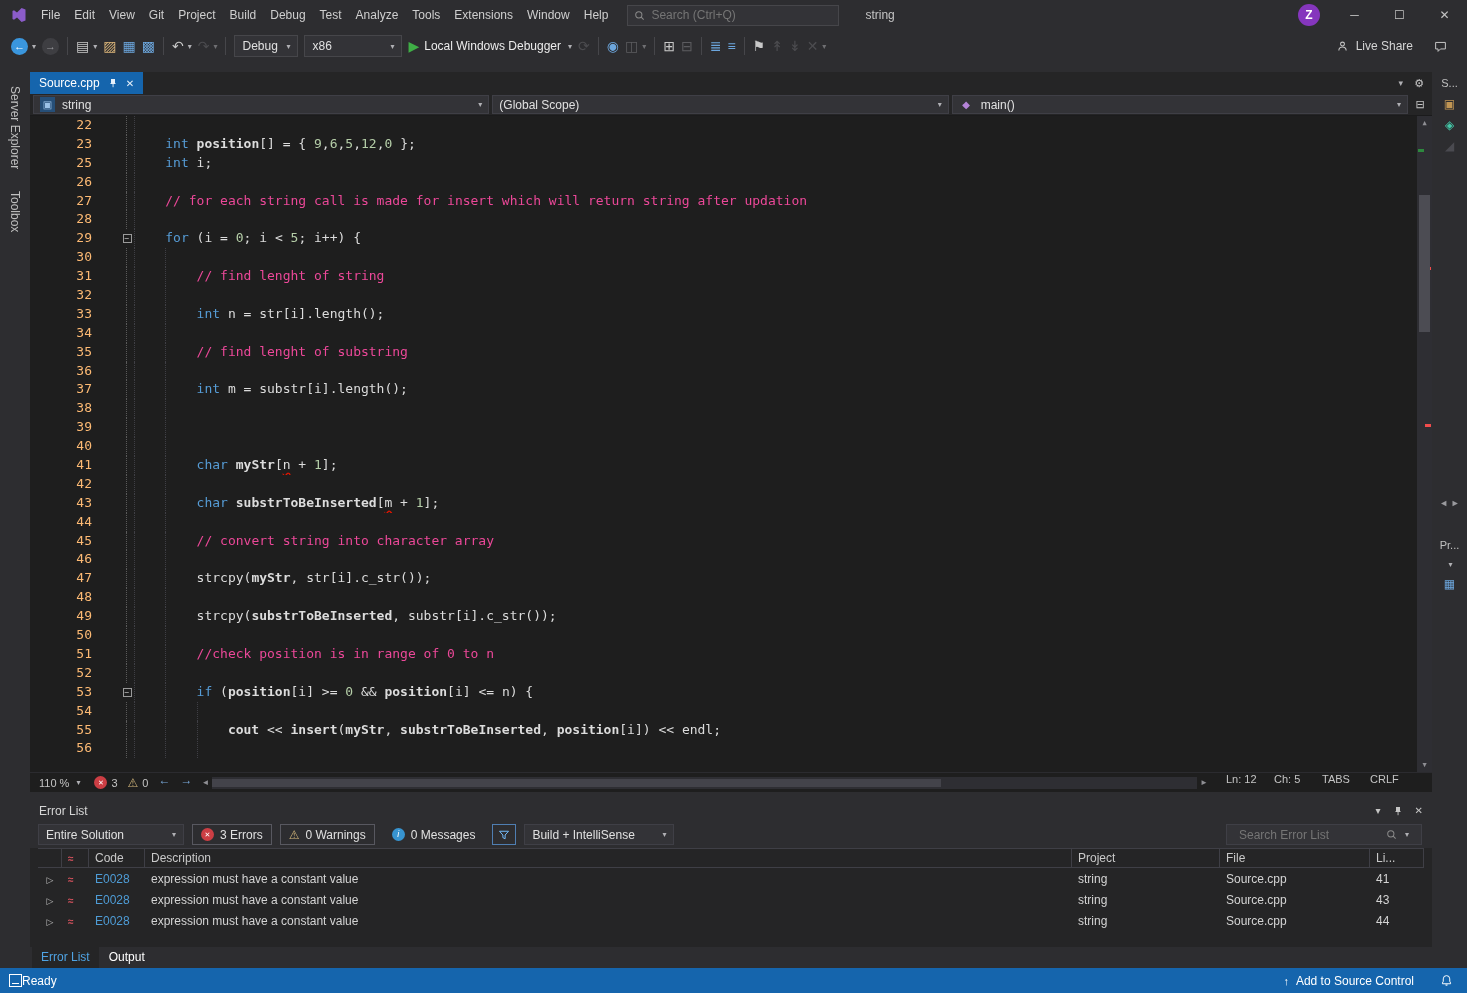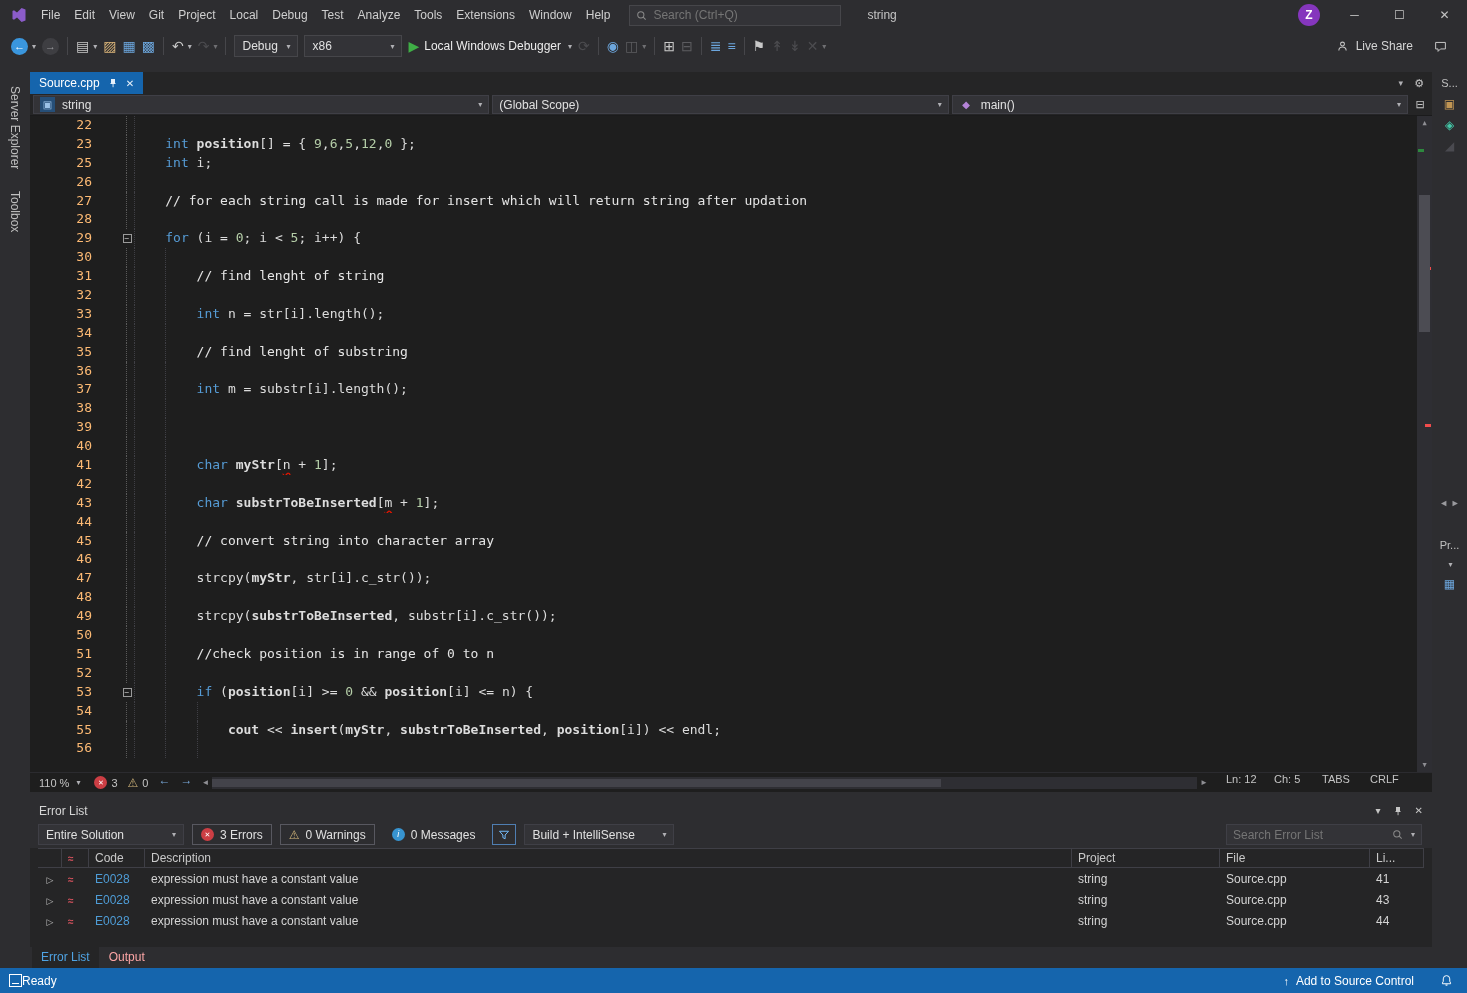--- a/index.html
+++ b/index.html
@@ -58,21 +58,21 @@
 .codewrap{flex:1;position:relative;background:#1e1e1e;overflow:hidden;font-family:"DejaVu Sans Mono",monospace;font-size:13px;line-height:18.9px}
 .crow{display:flex;height:18.9px;white-space:pre}
 .ln{width:70px;text-align:right;padding-right:8px;color:#fdba74;flex:0 0 auto}
 .selm{width:20px;flex:0 0 auto}
 .foldm{width:14px;flex:0 0 auto;display:flex;align-items:center;justify-content:center;position:relative}
 .foldm.foldline::before{content:"";position:absolute;left:6px;top:0;bottom:0;border-left:1px dotted #5a5a5a}
 .foldbox{width:9px;height:9px;border:1px solid #9a9a9a;color:#c5c5c5;font-size:8px;line-height:7px;text-align:center;background:#1e1e1e;position:relative;z-index:1}
 .codetext{flex:1;overflow:hidden}
 .indent{display:inline-block;width:4ch;height:18.9px;border-left:1px dotted #3f3f45;vertical-align:top}
 .tk-k{color:#569cd6}
-.tk-c{color:#e5e5e5}
+.tk-c{color:#ec4899}
 .tk-n{color:#b5cea8}
 .tk-p{color:#dcdcdc}
 .tk-b{color:#dcdcdc;font-weight:bold}
 .tk-e{color:#dcdcdc;text-decoration-line:underline;text-decoration-style:wavy;text-decoration-color:#e51400;text-underline-offset:3px}
 .vscroll{position:absolute;top:0;right:0;bottom:0;width:15px;background:#2e2e33}
 .vs-arrow{position:absolute;left:0;width:15px;height:14px;text-align:center;font-size:7px;color:#8f8f94;line-height:14px}
 .vthumb{position:absolute;left:2px;right:2px;top:12%;height:21%;background:#4c4c53}
 .mark{position:absolute;height:3px}
 
 
@@ -94,39 +94,39 @@
 .splitter{height:8px;background:#2d2d30;flex:0 0 auto}
 .panel{flex:0 0 168px;display:flex;flex-direction:column;background:#252526;min-width:0}
 .panel-h{height:21px;display:flex;align-items:center;padding:0 9px;color:#d6d6d6;background:#2d2d30;gap:14px}
 .panel-h-right{margin-left:auto;display:flex;align-items:center;gap:12px;color:#c5c5c5;font-size:10px}
 .panel-tools{height:27px;display:flex;align-items:center;gap:8px;padding:0 8px;background:#2d2d30}
 .sel-dd{display:flex;align-items:center;gap:6px;height:21px;border:1px solid #3f3f46;background:#333337;padding:0 7px;width:146px;color:#e0e0e0}
 .sel-dd .caret{margin-left:auto}
 .tbtn{display:flex;align-items:center;gap:6px;height:21px;padding:0 8px;border:1px solid #585860;color:#e0e0e0;background:#2d2d30}
 .tbtn.plain{border-color:transparent}
 .ficon{display:flex;align-items:center;justify-content:center;width:24px;height:21px;border:1px solid #4f7eb2;background:#2d2d30}
-.search-el{margin-left:auto;display:flex;align-items:center;gap:6px;width:196px;height:21px;border:1px solid #3f3f46;background:#333337;padding:0 6px;margin-right:2px}
+.search-el{margin-left:auto;display:flex;align-items:center;gap:6px;width:196px;height:21px;border:1px solid #3f3f46;background:#333337;padding:0 12px;margin-right:2px}
 .search-el input{flex:1;background:transparent;border:none;outline:none;color:#9a9a9a;font-family:inherit;font-size:12px;min-width:0}
 .thead{height:20px;display:flex;align-items:center;background:#252526;border-top:1px solid #3f3f46;border-bottom:1px solid #3f3f46;color:#c9c9c9;margin:0 8px 0 8px}
 .thead .ecell{border-right:1px solid #3f3f46;height:100%;display:flex;align-items:center}
 .erows{margin:0 8px}
 .erow{height:21px;display:flex;align-items:center;color:#d4d4d4}
 .ecell{padding:0 6px;overflow:hidden;white-space:nowrap}
 .c-exp{width:24px;flex:0 0 auto;text-align:center;padding:0 2px}
 .c-icon{width:27px;flex:0 0 auto}
 .c-code{width:56px;flex:0 0 auto}
 .erow .c-code{color:#4e9cd6}
 .c-desc{flex:1;min-width:0}
 .c-proj{width:148px;flex:0 0 auto}
 .c-file{width:150px;flex:0 0 auto}
 .c-line{width:54px;flex:0 0 auto}
 .exp{color:#bdbdbd;font-size:9px}
 .squig{color:#e05561;font-size:10px;letter-spacing:-1px;font-weight:bold}
 .ptabs{margin-top:auto;height:21px;display:flex;align-items:center;background:#2d2d30;gap:1px;padding-left:2px}
-.ptab{padding:0 9px;height:21px;line-height:21px;color:#fca5a5;background:#2d2d30}
+.ptab{padding:0 9px;height:21px;line-height:21px;color:#ffffff;background:#2d2d30}
 .ptab.active{color:#4fa3e3;background:#252526}
 
 
 .statusbar{height:25px;background:#1565ad;display:flex;align-items:center;color:#fff;padding-left:9px;flex:0 0 auto;font-size:12px}
 .sb-left{display:flex;align-items:center;gap:0}
 .sb-ico{width:13px;height:13px;border:1px solid #fff;position:relative}
 .sb-ico::after{content:"";position:absolute;left:2px;top:8px;width:7px;height:1px;background:#fff}
 .sb-right{margin-left:auto;display:flex;align-items:center;height:100%}
 .sb-sc{display:flex;align-items:center;gap:7px;padding:0 12px;height:100%}
 .sb-bell{display:flex;align-items:center;padding:0 14px;height:100%}
@@ -143,21 +143,21 @@
       <svg width="18" height="16" viewBox="0 0 16 16">
           <path d="M10.6 1 6 5.6 3 3.2 1.5 4v8L3 12.8l3-2.4L10.6 15l3.9-1.6V2.6z" fill="#8b5cc9"></path>
         </svg>
     </span>
     <div class="menubar">
         <div class="menu-item">File</div>
         <div class="menu-item">Edit</div>
         <div class="menu-item">View</div>
         <div class="menu-item">Git</div>
         <div class="menu-item">Project</div>
-        <div class="menu-item">Local</div>
+        <div class="menu-item">Build</div>
         <div class="menu-item">Debug</div>
         <div class="menu-item">Test</div>
         <div class="menu-item">Analyze</div>
         <div class="menu-item">Tools</div>
         <div class="menu-item">Extensions</div>
         <div class="menu-item">Window</div>
         <div class="menu-item">Help</div>
       </div>
     <div class="qsearch">
       <span>

